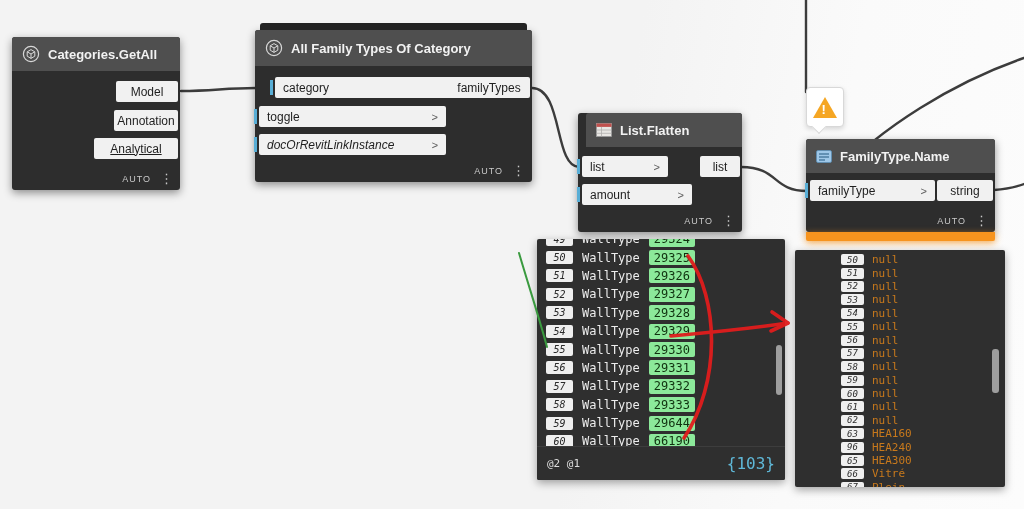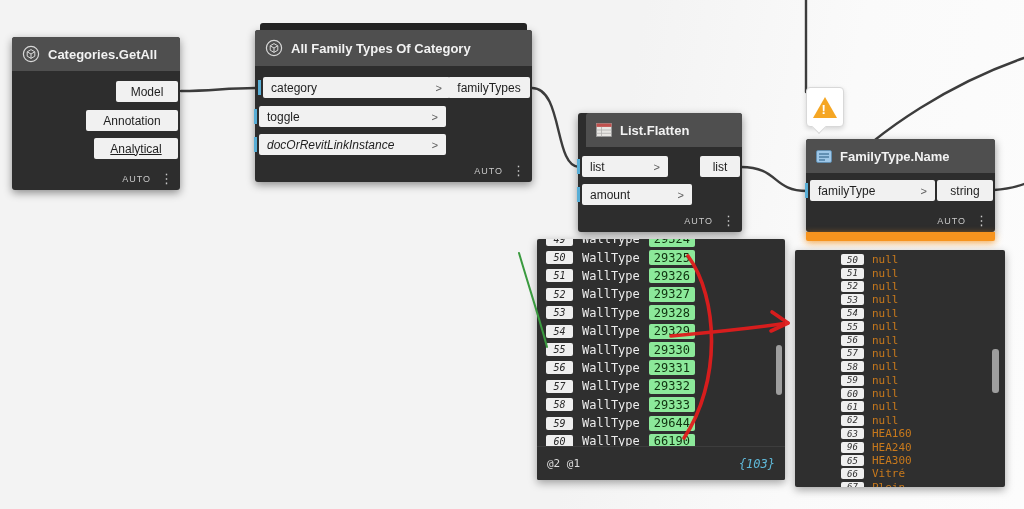--- a/index.html
+++ b/index.html
@@ -24,28 +24,28 @@
 
   .port { position:absolute; background:#f1f1f1; border-radius:2px; color:#1e1e1e;
           font-size:12px; display:flex; align-items:center; height:21px; padding:0 8px; }
   .port.in::before { content:''; position:absolute; left:-5px; top:3px; width:3px; height:15px;
                      background:#58aed6; }
   .port .chev { margin-left:auto; padding-left:10px; color:#5c5c5c; font-size:11px; }
   .port.out { justify-content:center; }
 
   #node-categories { left:12px;  top:37px;  width:168px; height:153px; }
   #p-cat-model      { right:2px; top:44px;  width:62px; }
-  #p-cat-annotation { right:2px; top:73px;  width:92px; }
+  #p-cat-annotation { right:2px; top:73px;  width:64px; }
   #p-cat-analytical { right:2px; top:101px; width:84px;text-decoration:underline; }
 
   #node-aftoc { left:255px; top:30px; width:277px; height:152px; }
   #node-aftoc .node-header { height:36px; }
   #node-aftoc::before { content:''; position:absolute; top:-7px; left:5px; right:5px; height:14px;
                         background:#232323; border-radius:3px; z-index:-1; }
-  #p-aftoc-category { left:8px; top:47px;  width:187px; }
+  #p-aftoc-category { left:20px; top:47px;  width:187px; }
   #p-aftoc-toggle   { left:4px; top:76px;  width:187px; }
   #p-aftoc-doc      { left:4px; top:104px; width:187px;font-style:italic; }
   #p-aftoc-familytypes { right:2px; top:47px; width:82px; }
 
   #node-flatten { left:578px; top:113px; width:164px; height:119px;padding-left:8px; }
   #p-fl-list   { left:4px; top:43px; width:86px; }
   #p-fl-amount { left:4px; top:71px; width:110px; }
   #p-fl-out    { right:2px; top:43px; width:40px; }
 
   #node-ftname { left:806px; top:139px; width:189px; height:93px; }
@@ -78,21 +78,21 @@
   .idx { min-width:27px; height:13px; background:#efefef; border-radius:2px; color:#2a2a2a;
          font-style:italic; font-size:10px; display:flex; align-items:center; justify-content:center;
          padding:0 3px; }
   #preview-flatten .typ { margin-left:9px; color:#ececec; font-size:12px; }
   #preview-flatten .val { margin-left:9px; background:#8ce99a; color:#10320f; font-size:12px;
                           height:15px; padding:0 5px; border-radius:2px; display:flex; align-items:center; }
   .pv-footer { position:absolute; left:0; right:0; bottom:0; height:34px; background:#2f2f2f;
                border-top:1px solid rgba(255,255,255,.07); display:flex; align-items:center;
                justify-content:space-between; padding:0 10px; }
   .pv-levels { color:#dcdcdc; font-size:11px; }
-  .pv-count  { color:#5fb8d8; font-size:12px;font-style:italic; }
+  .pv-count  { color:#5fb8d8; font-size:16px; }
 
   #preview-name { left:795px; top:250px; width:210px; height:237px; }
   #preview-name .pv-rows { position:absolute; top:3px; left:0; right:0; }
   #preview-name .pv-row { height:13.4px; display:flex; align-items:center; padding-left:46px; }
   #preview-name .idx { min-width:23px; height:11px; font-size:9px; }
   #preview-name .val { margin-left:8px; color:#c8791c; font-size:11px; }
 
   .scroll-thumb { position:absolute; background:#9e9e9e; border-radius:3px; cursor:pointer; }
   #thumb-flatten { right:3px; top:106px; width:6px; height:50px; }
   #thumb-name    { right:6px; top:99px;  width:7px; height:44px; }

